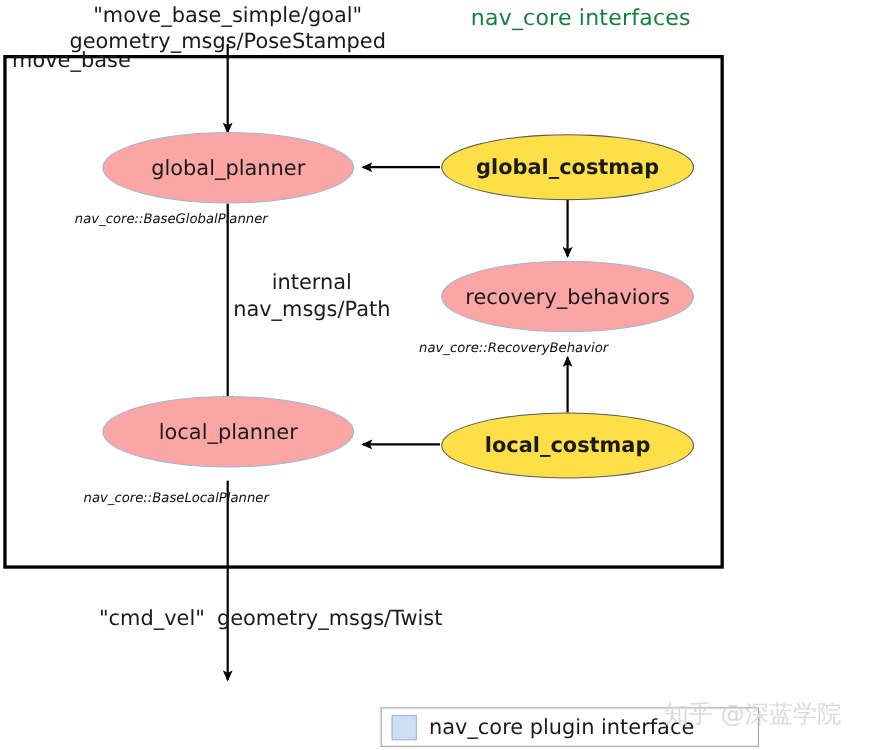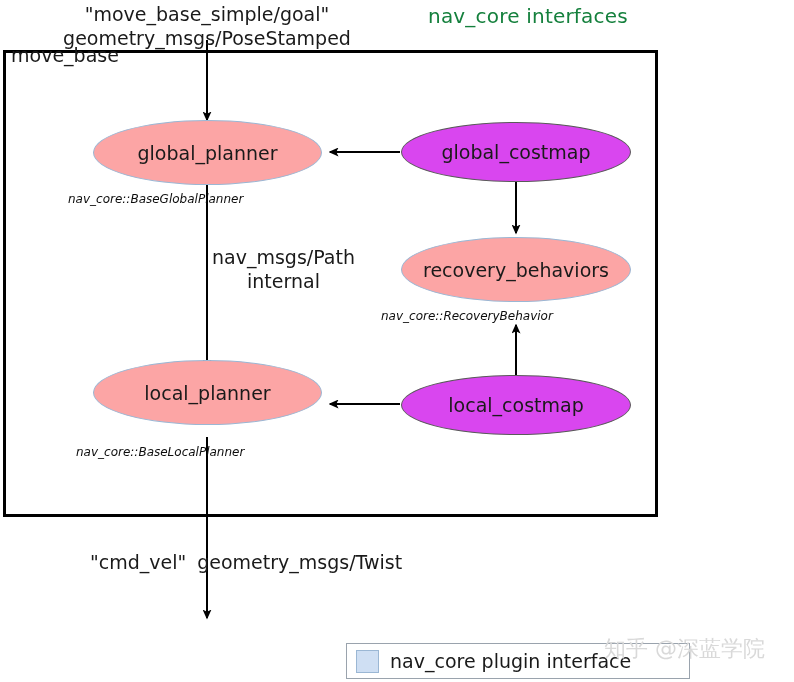--- a/index.html
+++ b/index.html
@@ -59,22 +59,23 @@
     justify-content: center;
     font-size: 19px;
     color: #1a1a1a;
     white-space: nowrap;
   }
   .node.plugin {
     background: #fca5a5;
     border: 1px solid #9bb7d4;
   }
   .node.plain {
-    background: #d946ef;
+    background: #fde047;
     border: 1px solid #5a5a5a;
+    font-weight: bold;
   }
 
   
   .iface-caption {
     font-style: italic;
     font-size: 12px;
     color: #0d0d0d;
     white-space: nowrap;
     font-family: "DejaVu Sans", "Liberation Sans", sans-serif;
   }
@@ -173,22 +174,22 @@
 <div class="abs node plugin" style="left:93px; top:360px; width:229px; height:65px;">
   <span>local_planner</span>
 </div>
 <div class="abs iface-caption" style="left:76px; top:445px;">nav_core::BaseLocalPlanner</div>
 
 <div class="abs node plain" style="left:401px; top:375px; width:230px; height:60px;">
   <span>local_costmap</span>
 </div>
 
 <div class="abs edge-label" style="left:212px; top:245px;">
+  <div>internal</div>
   <div>nav_msgs/Path</div>
-  <div>internal</div>
 </div>
 
 <div class="abs edge-label" style="left:90px; top:550px; display:flex; gap:11px;">
   <span>"cmd_vel"</span>
   <span>geometry_msgs/Twist</span>
 </div>
 
 <div class="abs legend-box" style="left:346px; top:643px; width:344px; height:36px;">
   <span class="legend-swatch"></span>
   <span class="legend-text">nav_core plugin interface</span>

